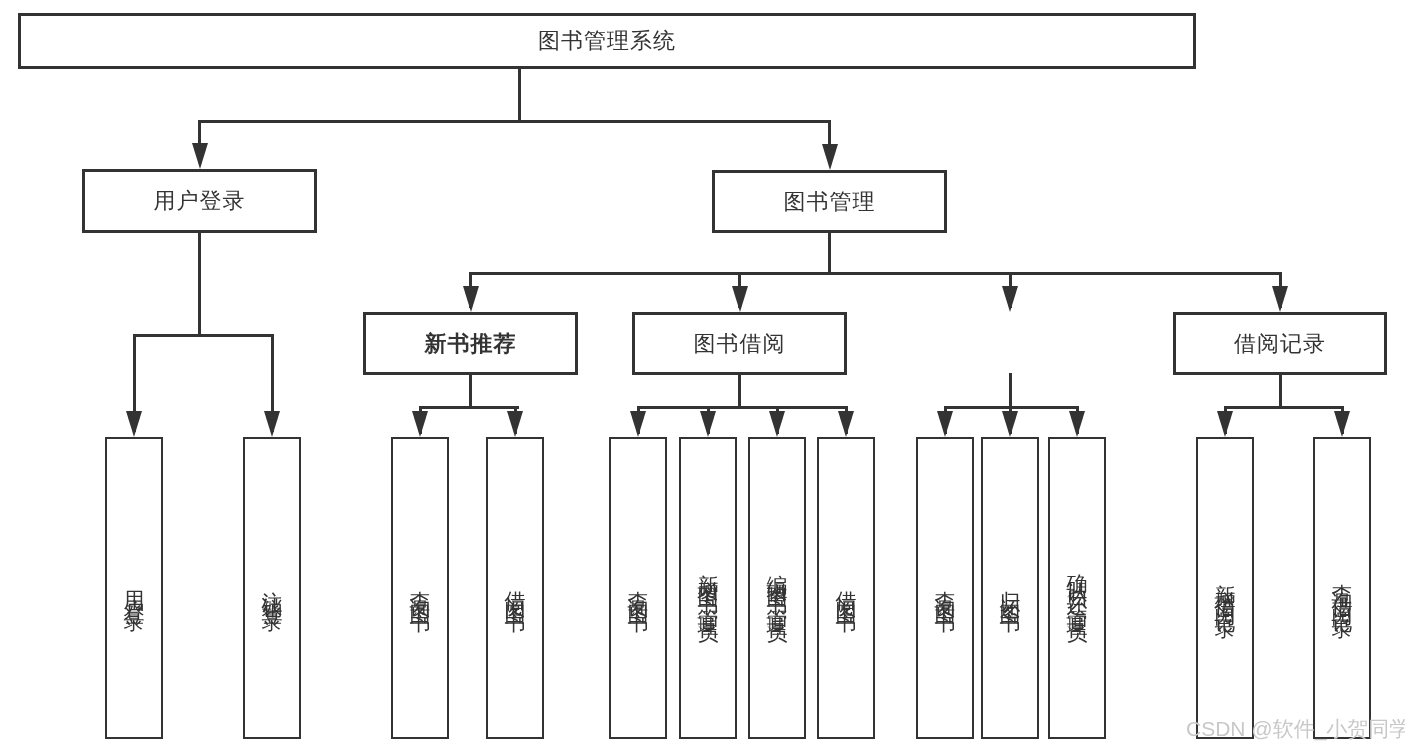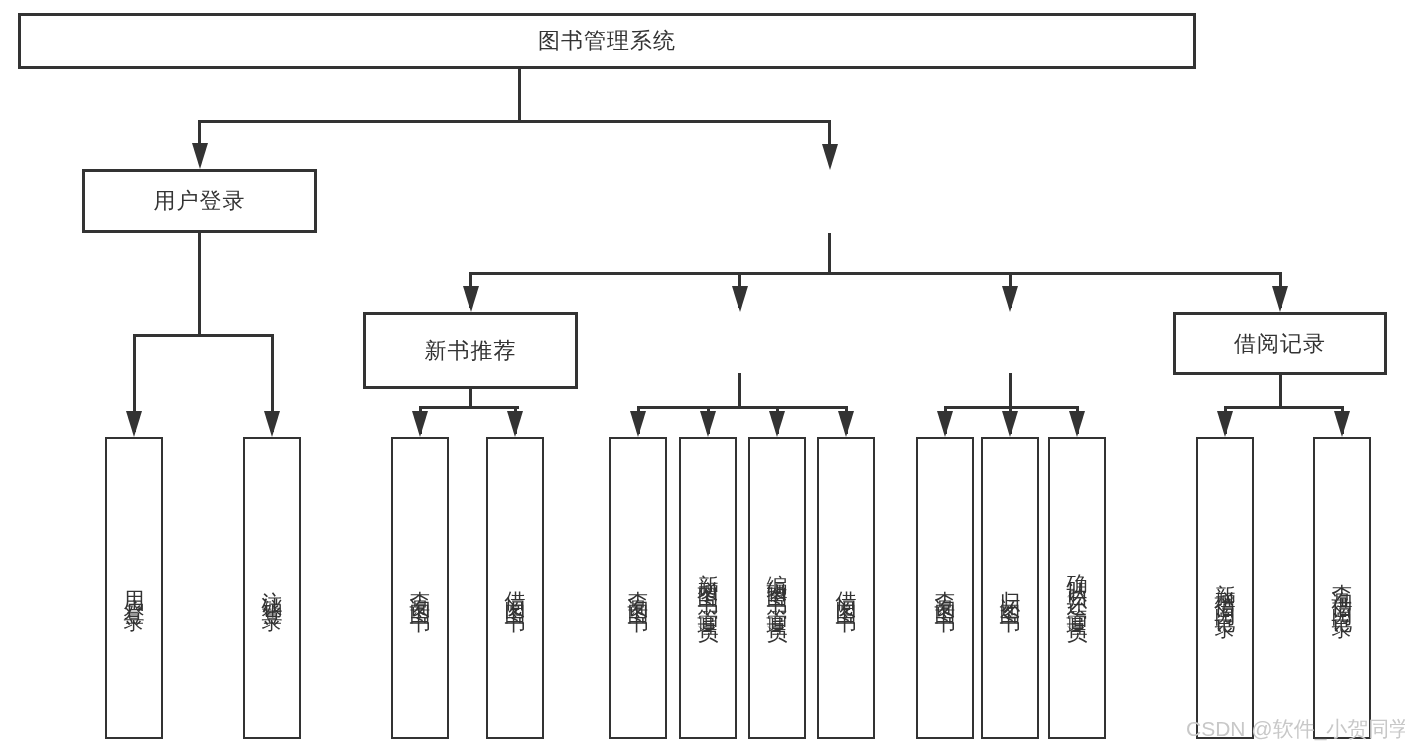--- a/index.html
+++ b/index.html
@@ -83,41 +83,47 @@
   <div class="v-line" style="left:517.5px; top:68px; height:55px;"></div>
   <div class="h-line" style="left:198px; top:120px; width:633px;"></div>
   <div class="v-line" style="left:198px; top:120px; height:38px;"></div>
   <div class="arrow" style="left:191.5px; top:143px;"></div>
   <div class="v-line" style="left:828px; top:120px; height:38px;"></div>
   <div class="arrow" style="left:821.5px; top:144px;"></div>
 
   <div class="node" style="left:82px; top:169px; width:235px; height:64px;">
     <span>用户登录</span>
   </div>
+  <div class="node" style="left:712px; top:170px; width:235px; height:63px;">
+    <span>图书管理</span>
+  </div>
 
   <div class="v-line" style="left:198px; top:233px; height:104px;"></div>
   <div class="h-line" style="left:132.5px; top:334px; width:141px;"></div>
   <div class="v-line" style="left:132.5px; top:334px; height:98px;"></div>
   <div class="arrow" style="left:126px; top:411px;"></div>
   <div class="v-line" style="left:270.5px; top:334px; height:98px;"></div>
   <div class="arrow" style="left:264px; top:411px;"></div>
 
   <div class="v-line" style="left:828px; top:233px; height:42px;"></div>
   <div class="h-line" style="left:469px; top:272px; width:813px;"></div>
   <div class="v-line" style="left:469px; top:272px; height:36px;"></div>
   <div class="arrow" style="left:462.5px; top:286px;"></div>
   <div class="v-line" style="left:738px; top:272px; height:36px;"></div>
   <div class="arrow" style="left:731.5px; top:286px;"></div>
   <div class="v-line" style="left:1008.5px; top:272px; height:36px;"></div>
   <div class="arrow" style="left:1002px; top:286px;"></div>
   <div class="v-line" style="left:1278.5px; top:272px; height:36px;"></div>
   <div class="arrow" style="left:1272px; top:286px;"></div>
 
-  <div class="node" style="left:363px; top:312px; width:215px; height:77px;">
+  <div class="node" style="left:363px; top:312px; width:215px; height:63px;font-weight:bold;">
     <span>新书推荐</span>
+  </div>
+  <div class="node" style="left:632px; top:312px; width:215px; height:63px;">
+    <span>图书借阅</span>
   </div>
   <div class="node" style="left:1173px; top:312px; width:214px; height:63px;">
     <span>借阅记录</span>
   </div>
 
   <div class="v-line" style="left:469px; top:373px; height:36px;"></div>
   <div class="h-line" style="left:418.5px; top:406px; width:100px;"></div>
   <div class="v-line" style="left:418.5px; top:406px; height:28px;"></div>
   <div class="arrow" style="left:412px; top:411px;"></div>
   <div class="v-line" style="left:513.5px; top:406px; height:28px;"></div>

